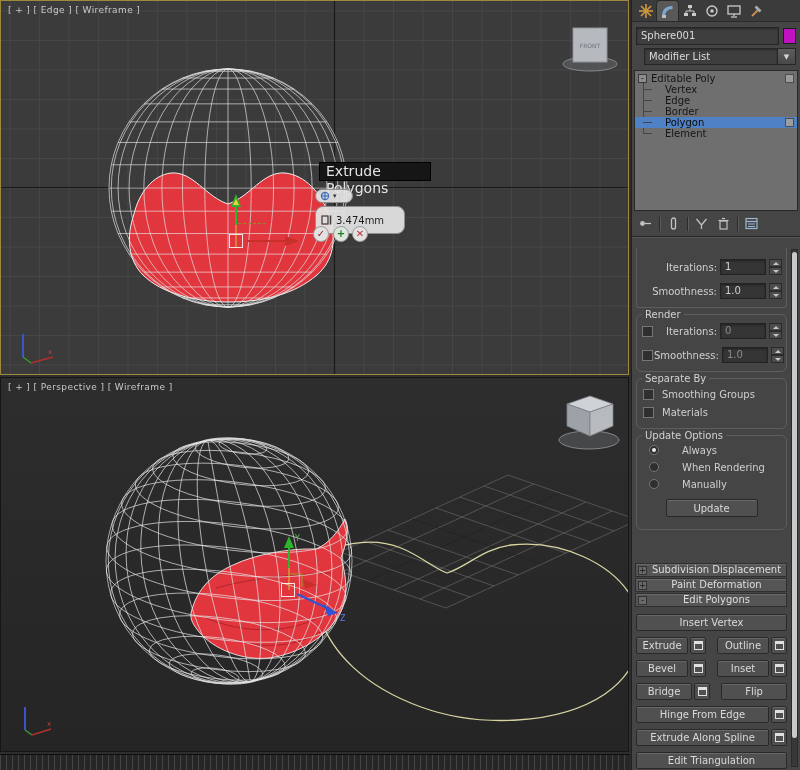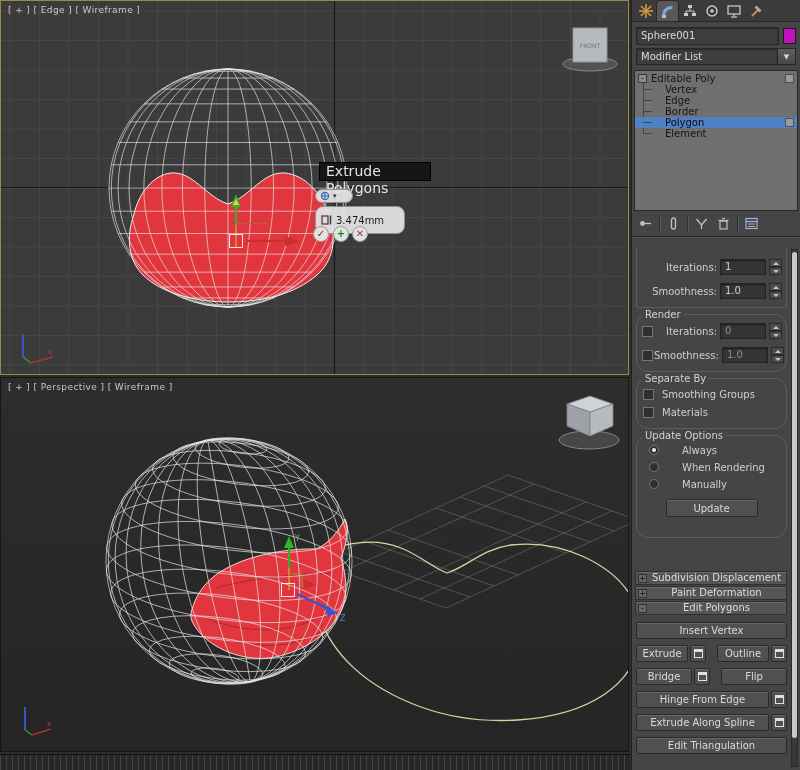--- a/index.html
+++ b/index.html
@@ -31,21 +31,21 @@
 .panel{position:absolute;left:631px;top:0;width:169px;height:770px;background:#454545;border-left:1px solid #202020}
 .panel-top{height:246px;overflow:hidden}
 .tabs{height:22px;background:#3b3b3b;display:flex;align-items:flex-end;padding-left:3px;gap:1px;border-bottom:1px solid #2a2a2a}
 .tab{width:21px;height:20px;display:flex;align-items:center;justify-content:center;border-radius:3px 3px 0 0}
 .tab.active{background:#585858;box-shadow:0 0 0 1px #292929}
 .name-row{display:flex;align-items:center;margin:5px 4px 3px 4px;gap:4px}
 .field{background:#3e3e3e;border:1px solid #262626;box-shadow:inset 0 1px 2px rgba(0,0,0,.35);color:#dadada;
   font-size:10px;padding:2px 4px}
 .name-field{flex:1;height:18px}
 .swatch{width:13px;height:16px;border:1px solid #1c1c1c}
-.modlist-row{display:flex;margin:2px 4px 5px 4px}
+.modlist-row{display:flex;margin:2px 4px 5px 12px}
 .modlist-field{flex:1;height:17px}
 .dd-btn{width:18px;height:17px;background:linear-gradient(#5d5d5d,#484848);border:1px solid #262626;border-left:none;
   color:#d6d6d6;font-size:7px;text-align:center;line-height:16px}
 .stack{margin:0 2px;height:141px;background:#6f6f6f;border:1px solid #292929;position:relative;font-size:10px;
   color:#161616;padding-top:2px}
 .stack-row{height:11px;line-height:11px;position:relative}
 .stack-row.root{padding-left:16px}
 .expander{position:absolute;left:3px;top:1px;width:9px;height:9px;background:#8d8d8d;border:1px solid #3a3a3a;
   font-size:8px;line-height:7px;text-align:center;color:#111}
 .stack-row.child{padding-left:30px}
@@ -55,42 +55,42 @@
 .row-toggle{position:absolute;right:3px;top:1px;width:9px;height:9px;background:#9c9c9c;border:1px solid #4d4d4d}
 .stacktools{height:26px;display:flex;align-items:center;padding:0 5px;gap:5px;border-bottom:1px solid #262626;
   box-shadow:0 1px 0 #565656}
 .stool{width:17px;height:17px;display:flex;align-items:center;justify-content:center}
 .ssep{width:1px;height:14px;background:#2b2b2b;box-shadow:1px 0 0 #5c5c5c}
 
 .roll-area{position:absolute;top:246px;bottom:0;left:0;width:169px;overflow:hidden;padding:2px 13px 8px 1px}
 .vscroll{position:absolute;right:2px;top:249px;bottom:3px;width:7px;background:#383838;border:1px solid #2a2a2a}
 .vthumb{position:absolute;left:0;right:0;top:2px;height:486px;background:#c9c9c9;border-radius:3px}
 
-.gb{border:1px solid #5e5e5e;border-radius:12px;margin:0 1px 6px 3px;position:relative;padding:3px 2px}
+.gb{border:1px solid #5e5e5e;border-radius:6px;margin:0 1px 6px 3px;position:relative;padding:3px 2px}
 .gb.cut{border-top:none;border-radius:0 0 3px 3px;padding-top:6px}
 .gb-label{position:absolute;top:-6px;left:5px;background:#454545;padding:0 3px;font-size:10px;color:#d2d2d2}
 .spin-row{display:flex;align-items:center;justify-content:flex-end;margin:3px 1px;gap:3px;flex:1}
 .spin-label{font-size:10px;color:#cfcfcf}
 .spin-field{width:46px;height:16px;background:#353535;border:1px solid #232323;box-shadow:inset 0 1px 2px rgba(0,0,0,.4);
   color:#cfcfcf;font-size:10px;line-height:14px;padding-left:4px}
 .spin-field.dim{color:#8d8d8d}
 .spinners{display:flex;flex-direction:column}
 .spb{width:13px;height:8px;background:#4c4c4c;border:1px solid #2a2a2a;position:relative}
 .spb.up::after{content:'';position:absolute;left:3px;top:2px;border-left:3px solid transparent;border-right:3px solid transparent;border-bottom:3px solid #c6c6c6}
 .spb.down::after{content:'';position:absolute;left:3px;top:2px;border-left:3px solid transparent;border-right:3px solid transparent;border-top:3px solid #c6c6c6}
 .rr{display:flex;align-items:center;margin:2px 1px 2px 3px}
 .cb{width:11px;height:11px;background:#2f2f2f;border:1px solid #767676;flex:none}
 .cb-row{display:flex;align-items:center;gap:8px;margin:7px 4px}
 .cb-label{font-size:10px;color:#cfcfcf}
 .radio{width:10px;height:10px;border-radius:50%;background:#2f2f2f;border:1px solid #767676;flex:none;position:relative}
 .radio.sel::after{content:'';position:absolute;left:2px;top:2px;width:4px;height:4px;border-radius:50%;background:#ececec}
 .rad-row{display:flex;gap:23px;margin:6px 10px}
 .btn{background:#505050;border:1px solid #292929;box-shadow:inset 0 1px 0 rgba(255,255,255,.14);color:#dadada;
   font-size:10px;text-align:center;border-radius:2px;display:flex;align-items:center;justify-content:center}
-.update-btn{width:92px;height:18px;margin:9px auto 17px}
+.update-btn{width:92px;height:18px;margin:9px auto 9px}
 .gapblock{height:26px}
 .roll-hdr{height:14px;background:#555;border:1px solid #2f2f2f;box-shadow:inset 0 1px 0 rgba(255,255,255,.12);
   margin:1px 1px 1px 2px;display:flex;align-items:center;font-size:10px;color:#dedede}
 .roll-hdr .pm{width:9px;height:9px;margin-left:2px;background:#696969;border:1px solid #333;font-size:8px;
   line-height:7px;text-align:center;color:#151515;flex:none}
 .roll-hdr .t{flex:1;text-align:center;line-height:12px}
 .ep-body{padding:6px 1px 0 3px}
 .ep-row{display:flex;gap:2px;margin-bottom:6px}
 .ep-gap{width:7px;flex:none}
 .btn.h17{height:17px}
@@ -501,20 +501,31 @@
         <div class="btn h17 sq">
             <span class="sq-glyph"></span>
           </div>
         <div class="ep-gap"></div>
         <div class="btn h17 half">Outline</div>
         <div class="btn h17 sq">
             <span class="sq-glyph"></span>
           </div>
       </div>
       <div class="ep-row">
+        <div class="btn h17 half">Bevel</div>
+        <div class="btn h17 sq">
+            <span class="sq-glyph"></span>
+          </div>
+        <div class="ep-gap"></div>
+        <div class="btn h17 half">Inset</div>
+        <div class="btn h17 sq">
+            <span class="sq-glyph"></span>
+          </div>
+      </div>
+      <div class="ep-row">
         <div class="btn h17 half">Bridge</div>
         <div class="btn h17 sq">
             <span class="sq-glyph"></span>
           </div>
         <div class="ep-gap"></div>
         <div class="btn h17 full">Flip</div>
       </div>
       <div class="ep-row">
         <div class="btn h17 full">Hinge From Edge</div>
         <div class="btn h17 sq">

